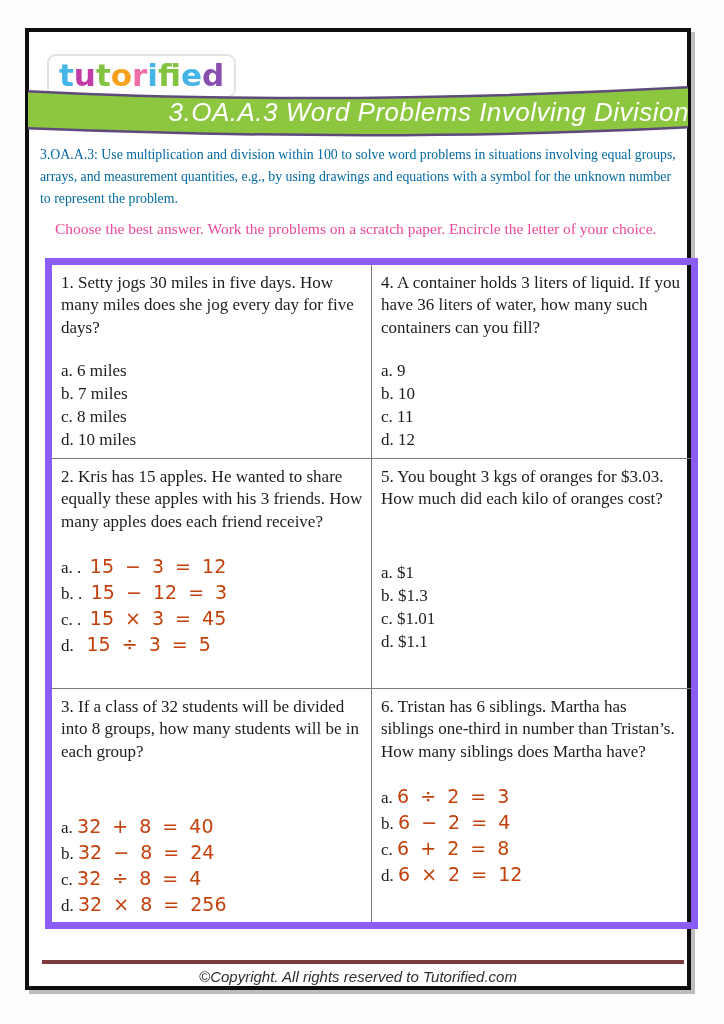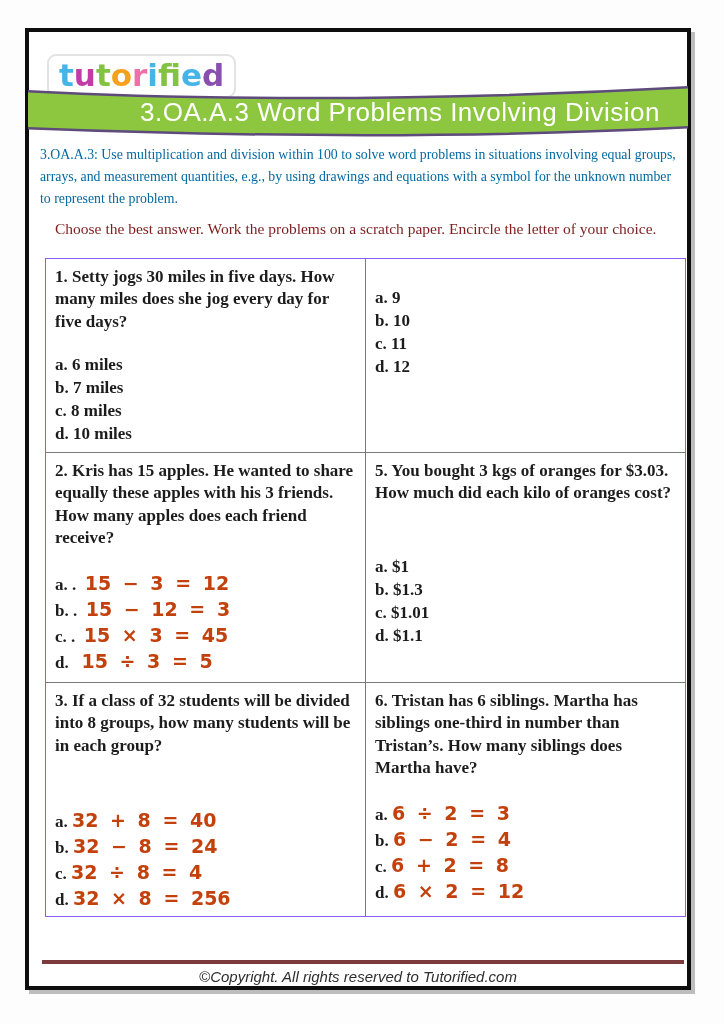--- a/index.html
+++ b/index.html
@@ -16,39 +16,39 @@
   .logo{
     position:absolute;left:18px;top:22px;
     padding:2px 10px 4px 10px;
     background:#fff;border:2px solid #e3e3e3;border-radius:9px;
     font-family:"DejaVu Sans", sans-serif;font-weight:bold;font-size:31px;
     letter-spacing:0px;line-height:1.1;
   }
   .banner{position:absolute;left:-1px;top:50px;width:660px;height:60px;}
   .banner svg{display:block;}
   .banner-title{
-    position:absolute;left:0;top:2px;width:100%;height:56px;
+    position:absolute;left:17px;top:2px;width:100%;height:56px;
     display:flex;align-items:center;justify-content:flex-end;
-    padding-right:28px;box-sizing:border-box;
+    padding-right:16px;box-sizing:border-box;
     font-family:"Liberation Sans", sans-serif;
-    font-size:26px;color:#ffffff;letter-spacing:0.5px;
+    font-size:26px;color:#ffffff;letter-spacing:0.5px;font-style:italic;
   }
   .standard{
     position:absolute;left:11px;top:112px;width:640px;margin:0;
     font-size:13.8px;line-height:1.6;color:#0369a1;
   }
   .instruction{
     position:absolute;left:26px;top:188px;margin:0;white-space:nowrap;
-    font-size:15.5px;color:#7f1d1d;
+    font-size:15.5px;color:#ec4899;
   }
   .grid{
     position:absolute;left:16px;top:226px;width:639px;
     display:grid;grid-template-columns:320px 319px;
     grid-template-rows:194px 230px 233px;
-    border:1px solid #8b5cf6;box-sizing:content-box;font-weight:bold;
+    border:7px solid #8b5cf6;box-sizing:content-box;
   }
   .cell{
     border-right:1px solid #7a7a7a;border-bottom:1px solid #7a7a7a;
     padding:7px 8px 0 9px;box-sizing:border-box;overflow:hidden;
   }
   .cell:nth-child(2n){border-right:none;}
   .cell:nth-child(5),.cell:nth-child(6){border-bottom:none;}
   .question{font-size:17px;line-height:1.32;color:#1c1c1c;}
   .options{margin-top:22px;}
   .cell[data-pid="3"] .options,.cell[data-pid="5"] .options{margin-top:52px;}
@@ -92,20 +92,21 @@
     <div class="question">1. Setty jogs 30 miles in five days. How many miles does she jog every day for five days?</div>
     <div class="options">
           <div class="opt"><span class="prefix">a. </span><span class="otext">6 miles</span></div>
           <div class="opt"><span class="prefix">b. </span><span class="otext">7 miles</span></div>
           <div class="opt"><span class="prefix">c. </span><span class="otext">8 miles</span></div>
           <div class="opt"><span class="prefix">d. </span><span class="otext">10 miles</span></div>
         </div>
   </div>
 
   <div class="cell" data-pid="4">
+    <div class="question">4. A container holds 3 liters of liquid. If you have 36 liters of water, how many such containers can you fill?</div>
     <div class="options">
           <div class="opt"><span class="prefix">a. </span><span class="otext">9</span></div>
           <div class="opt"><span class="prefix">b. </span><span class="otext">10</span></div>
           <div class="opt"><span class="prefix">c. </span><span class="otext">11</span></div>
           <div class="opt"><span class="prefix">d. </span><span class="otext">12</span></div>
         </div>
   </div>
 
   <div class="cell" data-pid="2">
     <div class="question">2. Kris has 15 apples. He wanted to share equally these apples with his 3 friends. How many apples does each friend receive?</div>

